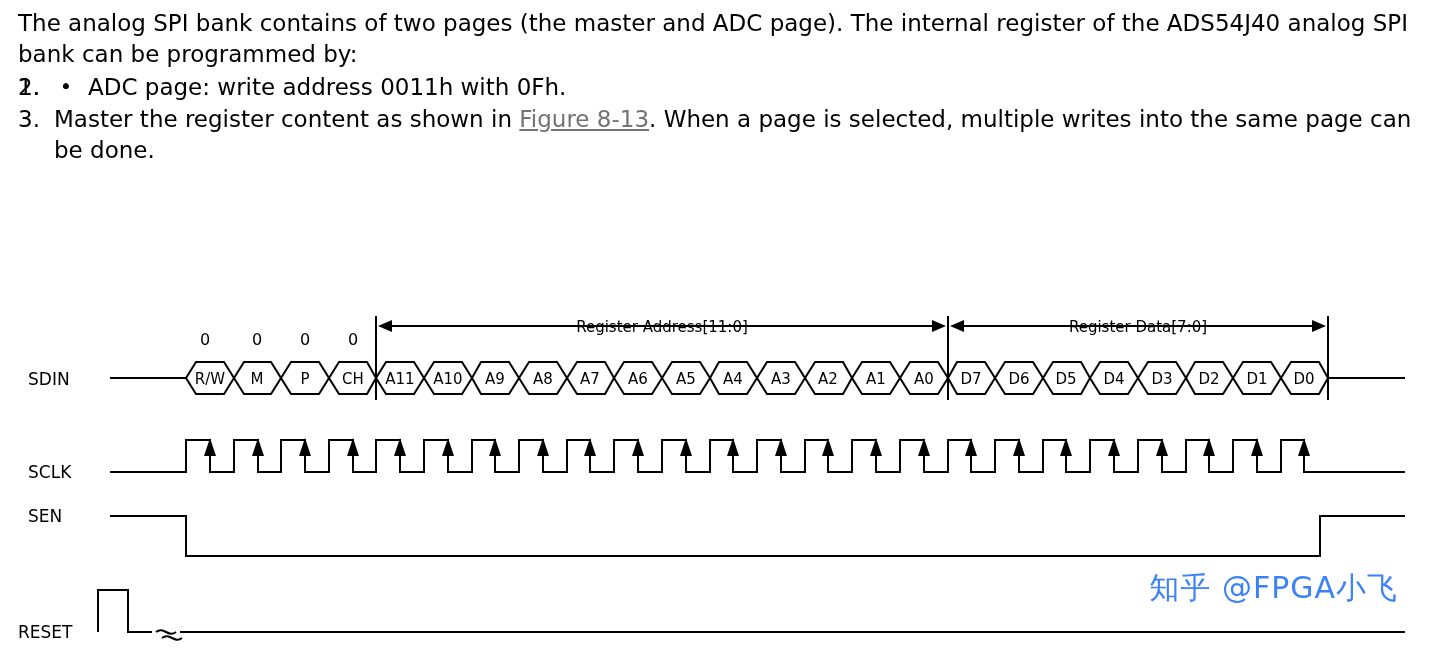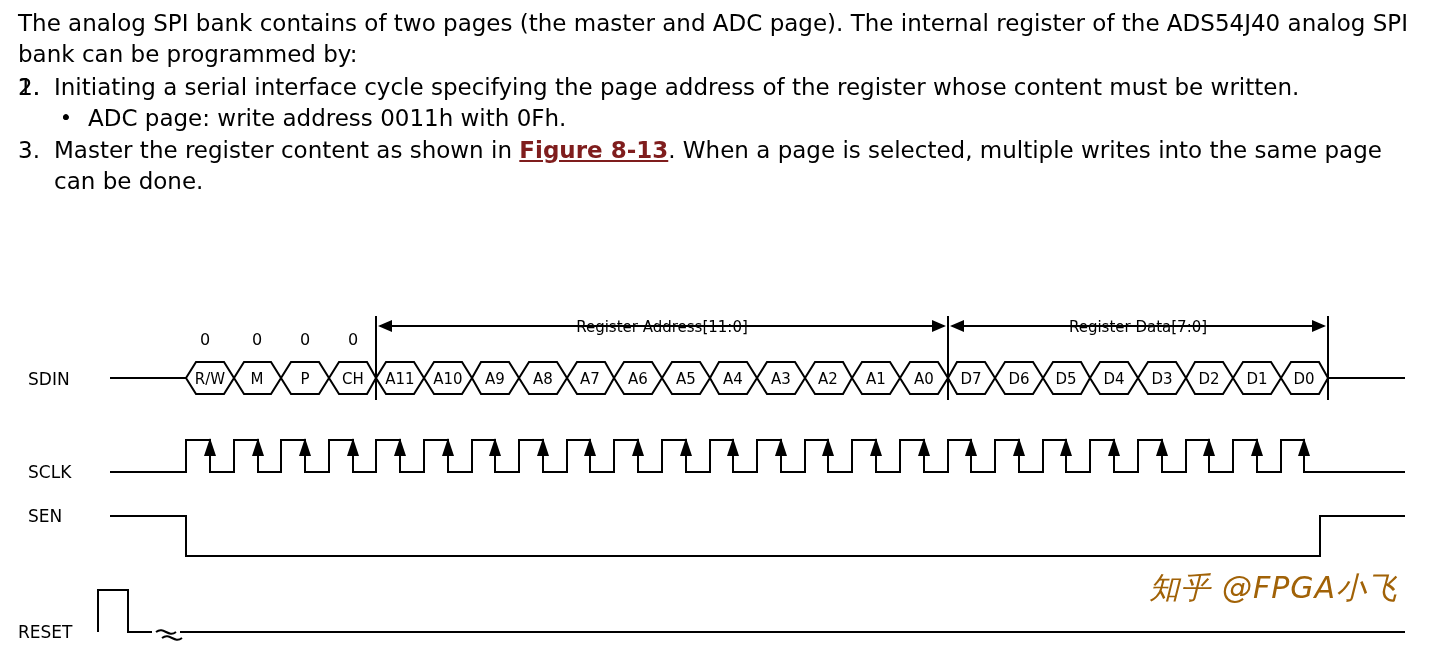--- a/index.html
+++ b/index.html
@@ -57,62 +57,59 @@
     position: relative;
     padding-left: 34px;
   }
   .sublist > li > .bullet {
     position: absolute;
     left: 6px;
     top: -1px;
     font-size: 20px;
   }
   .link {
-    color: #7f1d1d;
-    font-weight: bold;
+    color: #737373;
   }
   .figure {
     position: absolute;
     left: 0;
     top: 300px;
     width: 1440px;
     height: 350px;
   }
   .fig-svg {
     display: block;
   }
   .wm {
     position: absolute;
     right: 42px;
     top: 268px;
     font-size: 30px;
-    color: #a16207;
+    color: #3b82f6;
     letter-spacing: 1px;
     font-family: "DejaVu Sans", sans-serif;
     white-space: nowrap;
-    font-style: italic;
   }
   text {
     font-family: "DejaVu Sans", sans-serif;
   }
 </style>
 </head>
 <body>
 
 <div class="page">
 
   <div class="prose">
     <p class="para">The analog SPI bank contains of two pages (the master and ADC page). The internal register of the ADS54J40 analog SPI bank can be programmed by:</p>
     <ul class="olist">
       <li>
         <span class="num">1.</span>
       </li>
       <li>
         <span class="num">2.</span>
-        <span>Initiating a serial interface cycle specifying the page address of the register whose content must be written.</span>
         <ul class="sublist">
           <li>
             <span class="bullet">•</span>
           </li>
           <li>
             <span class="bullet">•</span>
             <span>ADC page: write address 0011h with 0Fh.</span>
           </li>
         </ul>
       </li>

